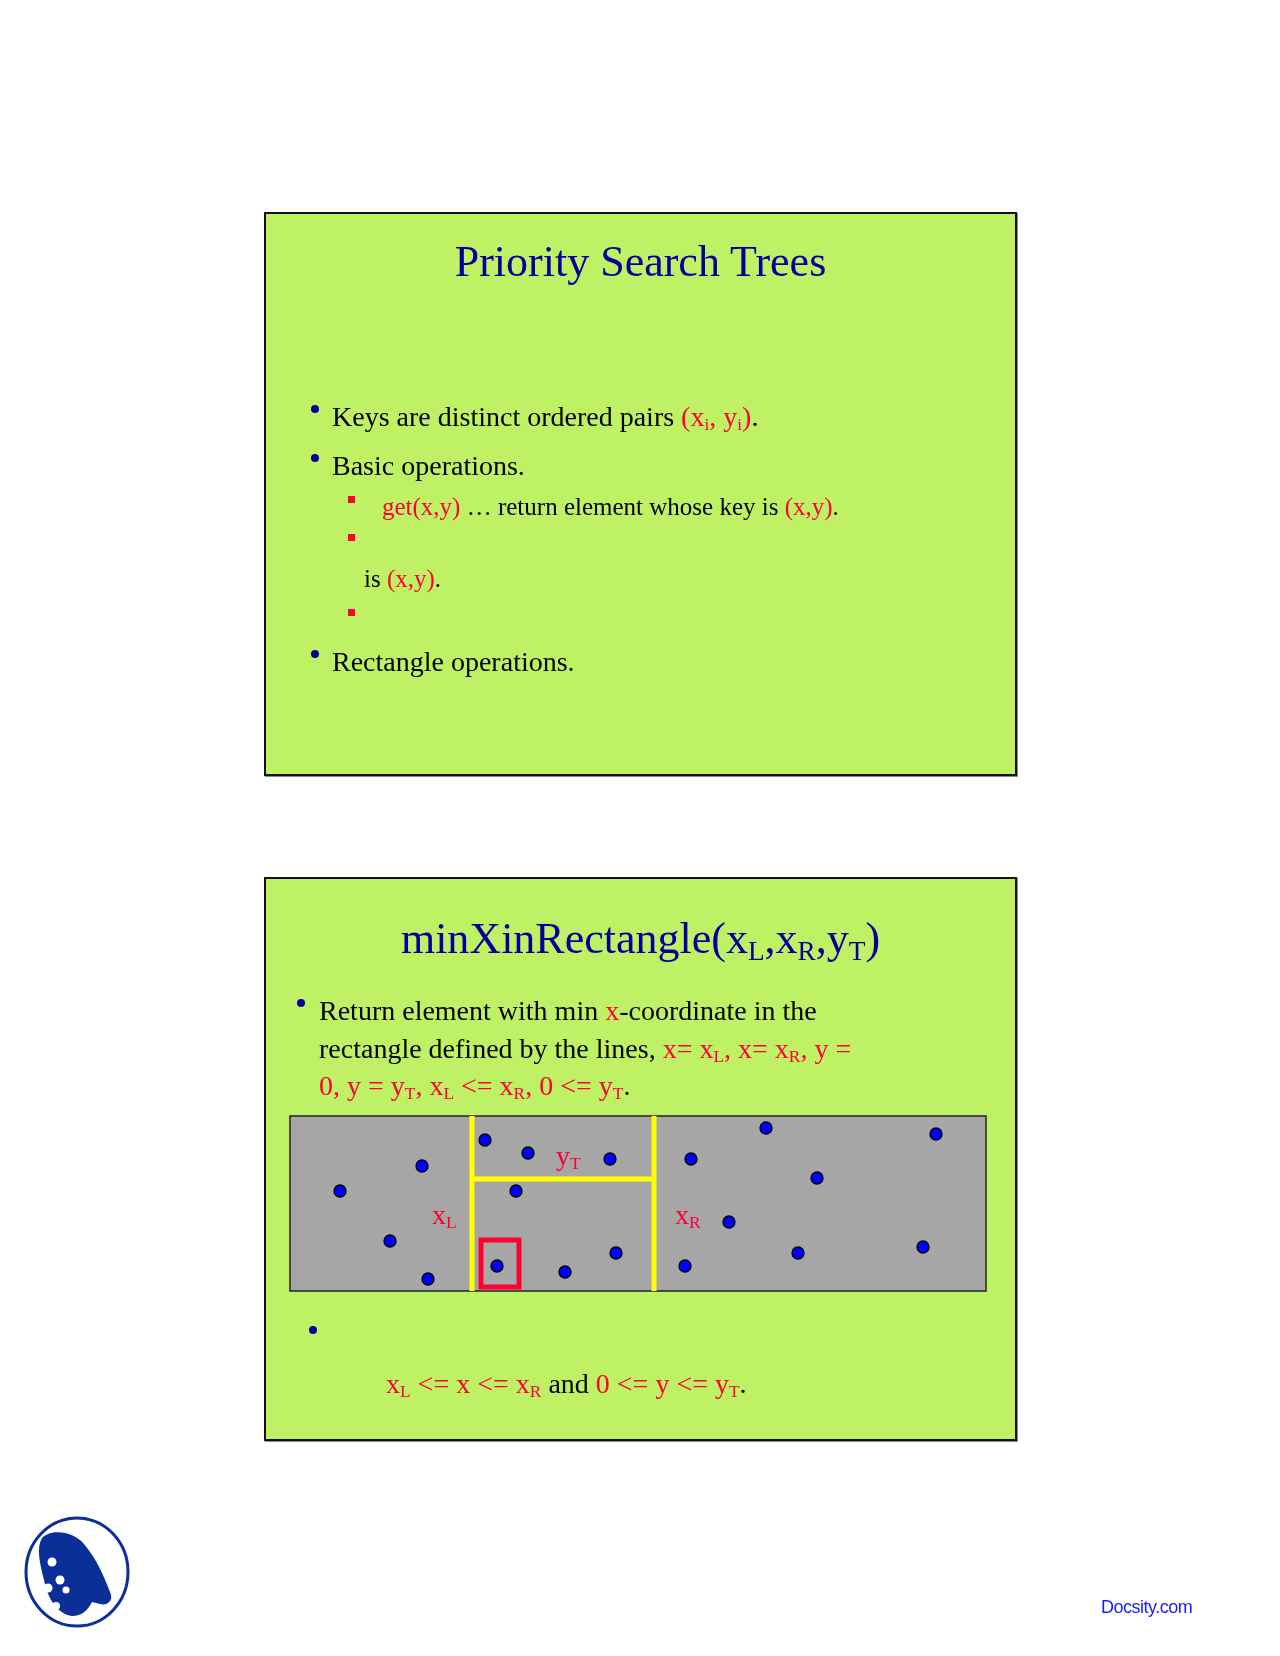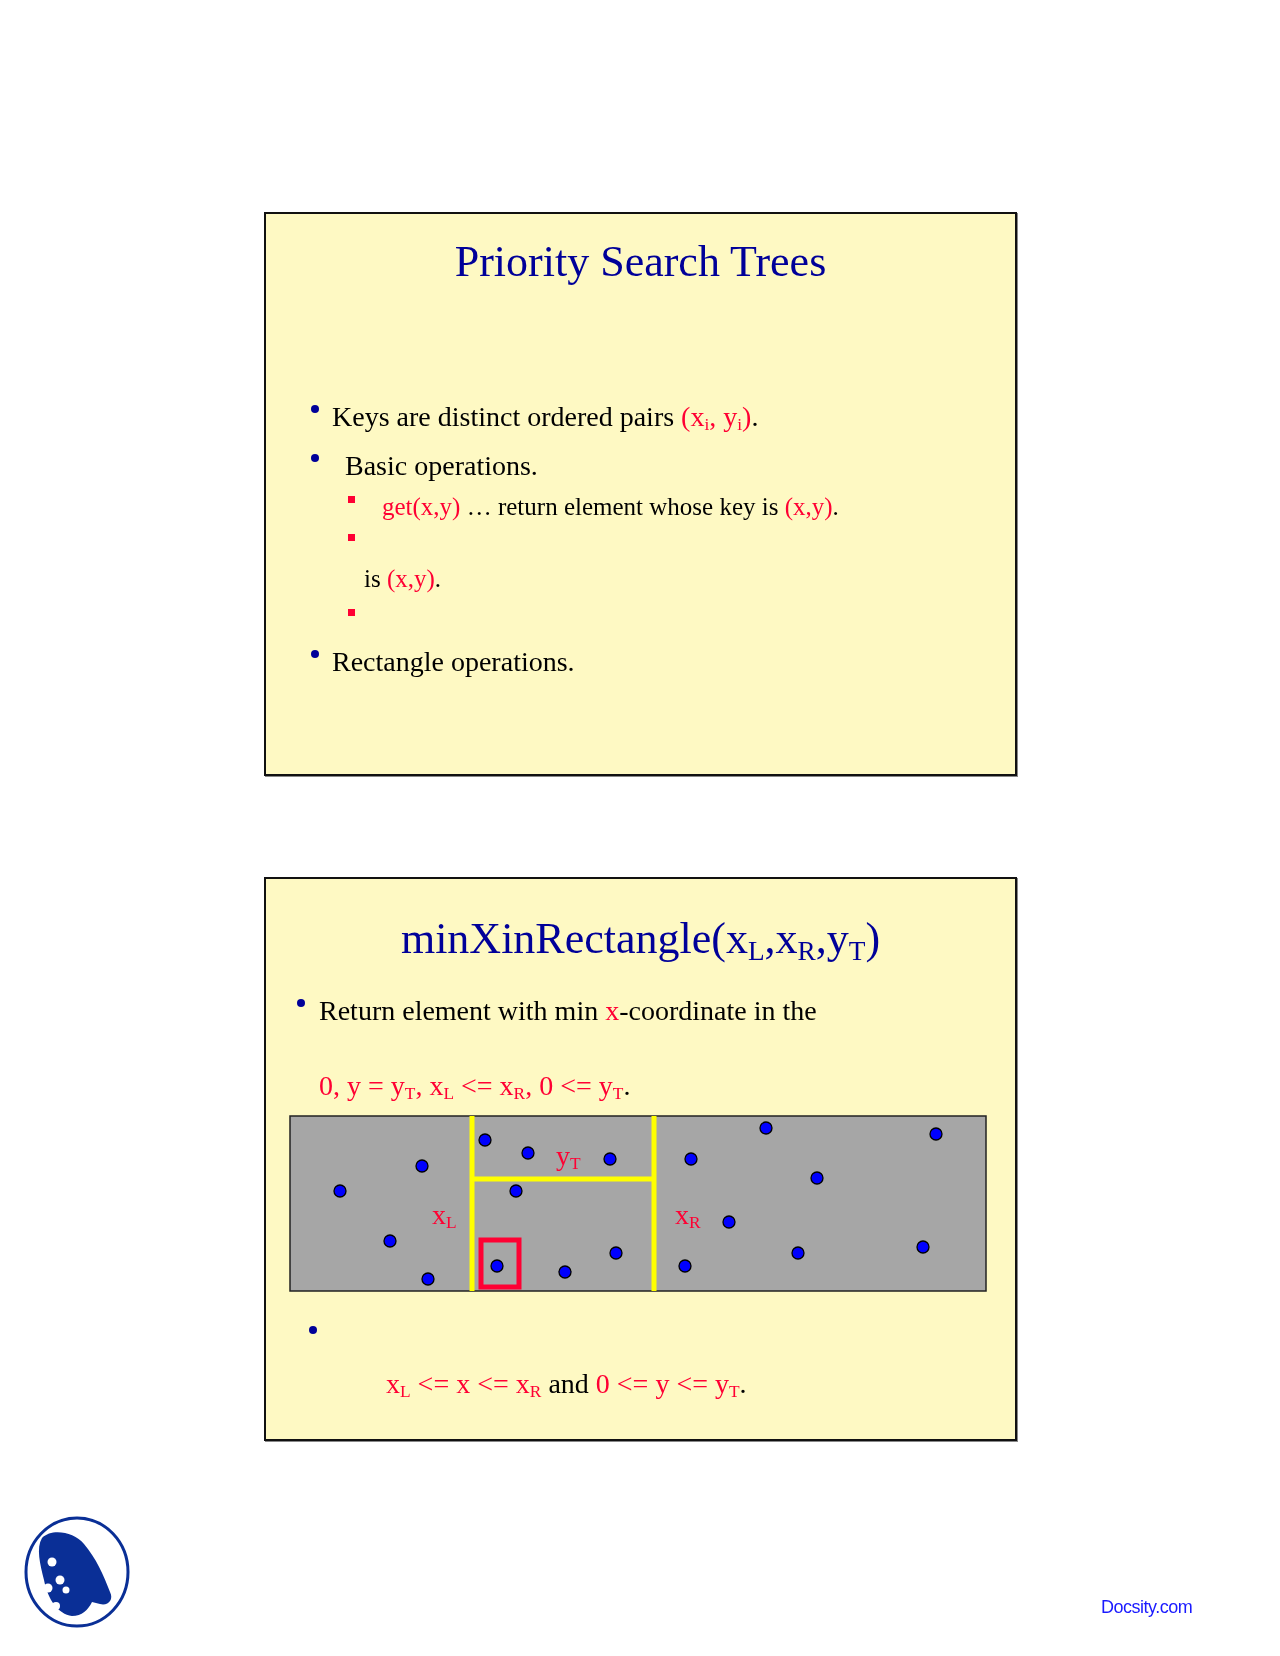--- a/index.html
+++ b/index.html
@@ -1,18 +1,18 @@
 <!DOCTYPE html>
 <html><head>
   <meta charset="utf-8">
   <style>
     html, body { margin: 0; padding: 0; background: #ffffff; }
     body { width: 1280px; height: 1656px; position: relative; overflow: hidden;
            font-family: "Liberation Serif", "DejaVu Serif", serif; color: #000; }
-    .slide { position: absolute; border: 2px solid #111; box-shadow: 1px 1px 0 #888; background: #fef9c3; box-sizing: border-box; }
+    .slide { position: absolute; border: 2px solid #111; box-shadow: 1px 1px 0 #888; background: #bef264; box-sizing: border-box; }
     #slide1 { left: 264px; top: 212px; width: 753px; height: 564px; }
     #slide2 { left: 264px; top: 877px; width: 753px; height: 564px; }
     .title { position: absolute; left: 0; right: 0; text-align: center; color: #000099; font-size: 44px; line-height: 1; white-space: nowrap; }
     .line { position: absolute; white-space: nowrap; line-height: 1; }
     .l1 { font-size: 28px; }
     .l2 { font-size: 25px; }
     .red { color: #ff0033; }
     .dot { position: absolute; width: 8px; height: 8px; border-radius: 50%; background: #000099; }
     .sq { position: absolute; width: 7px; height: 7px; background: #ff0033; }
     sub { font-size: 62%; vertical-align: -0.25em; line-height: 0; }
@@ -24,39 +24,40 @@
 </head>
 <body>
 
 <div class="slide" id="slide1">
   <div class="title" style="top:26px;">Priority Search Trees</div>
 
   <div class="dot" style="left:45px; top:191px;"></div>
   <div class="line l1" style="left:66px; top:189px;"><span>Keys are distinct ordered pairs </span><span class="red"><span>(x</span><sub>i</sub><span>, y</span><sub>i</sub><span>)</span></span><span>.</span></div>
 
   <div class="dot" style="left:45px; top:240px;"></div>
-  <div class="line l1" style="left:66px; top:238px;margin-left:13px;">Basic operations.</div>
+  <div class="line l1" style="left:66px; top:238px;">Basic operations.</div>
 
   <div class="sq" style="left:82px; top:282px;"></div>
   <div class="line l2" style="left:116px; top:280px;"><span class="red">get(x,y)</span><span> … return element whose key is </span><span class="red">(x,y)</span><span>.</span></div>
 
   <div class="sq" style="left:82px; top:320px;"></div>
   <div class="line l2" style="left:98px; top:352px;"><span>is </span><span class="red">(x,y)</span><span>.</span></div>
 
   <div class="sq" style="left:82px; top:395px;"></div>
 
   <div class="dot" style="left:45px; top:436px;"></div>
   <div class="line l1" style="left:66px; top:434px;">Rectangle operations.</div>
 </div>
 
 <div class="slide" id="slide2">
   <div class="title" style="top:38px;"><span>minXinRectangle(x</span><sub>L</sub><span>,x</span><sub>R</sub><span>,y</span><sub>T</sub><span>)</span></div>
 
   <div class="dot" style="left:31px; top:120px;"></div>
   <div class="line l1" style="left:53px; top:118px;"><span>Return element with min </span><span class="red">x</span><span>-coordinate in the</span></div>
+  <div class="line l1" style="left:53px; top:156px;"><span>rectangle defined by the lines, </span><span class="red"><span>x= x</span><sub>L</sub><span>, x= x</span><sub>R</sub><span>, y =</span></span></div>
   <div class="line l1 red" style="left:53px; top:193px;"><span>0, y = y</span><sub>T</sub><span>, x</span><sub>L</sub><span> &lt;= x</span><sub>R</sub><span>, 0 &lt;= y</span><sub>T</sub><span style="color:#000">.</span></div>
 
   <svg class="diagram" style="left:23px; top:236px;" width="698" height="178" viewBox="0 0 698 178">
     <rect x="1" y="1" width="696" height="175" fill="#a6a6a6" stroke="#222" stroke-width="1.5"></rect>
     <line x1="183" y1="1" x2="183" y2="176" stroke="#ffff00" stroke-width="5"></line>
     <line x1="365" y1="1" x2="365" y2="176" stroke="#ffff00" stroke-width="5"></line>
     <line x1="183" y1="64" x2="365" y2="64" stroke="#ffff00" stroke-width="5"></line>
     <rect x="192" y="125" width="38" height="47" fill="none" stroke="#ff0033" stroke-width="5"></rect>
     <g fill="#0000ff" stroke="#000" stroke-width="1.3">
       <circle cx="51" cy="76" r="6"></circle>

